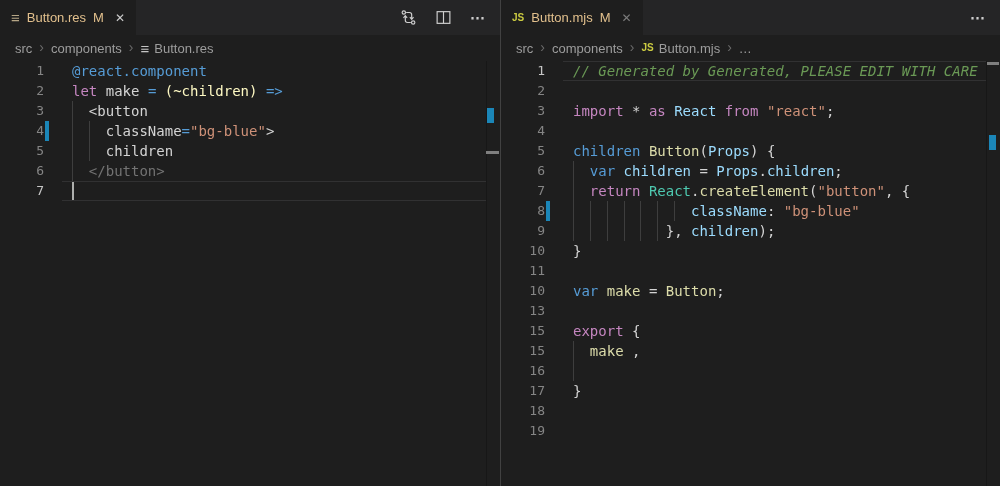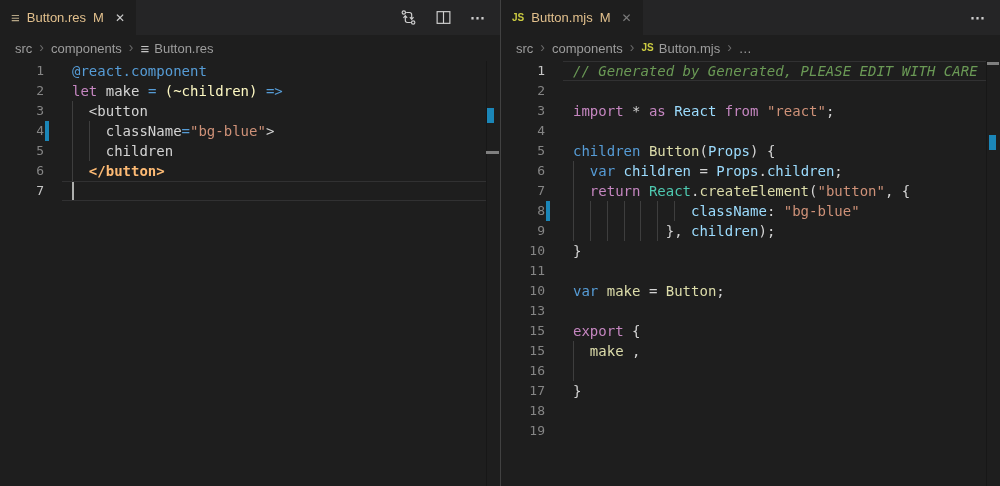--- a/index.html
+++ b/index.html
@@ -107,21 +107,21 @@
         </div>
         <div class="row" style="top: 141px;">
           <div class="ln">5</div>
           <div class="guide" style="left: 72px;"></div>
           <div class="guide" style="left: 89px;"></div>
           <div class="code"><span style="color: rgb(212, 212, 212);">    children</span></div>
         </div>
         <div class="row" style="top: 161px;">
           <div class="ln">6</div>
           <div class="guide" style="left: 72px;"></div>
-          <div class="code"><span style="color: #fdba74; font-weight: bold;">  &lt;/button&gt;</span></div>
+          <div class="code"><span style="color: #737373;">  &lt;/button&gt;</span></div>
         </div>
         <div class="row" style="top: 181px;">
           <div class="curline" style="left: 62px; width: 424px;"></div>
           <div class="ln cur">7</div>
           <div class="code"></div>
         </div>
         <div class="cursor" style="left: 72px; top: 182px;"></div>
         <div>
           <div class="rulerline" style="left: 486px;"></div>
           <div class="ovr-marker" style="left: 487px; top: 108px; width: 7px; height: 15px; background: rgb(27, 134, 184);"></div>

